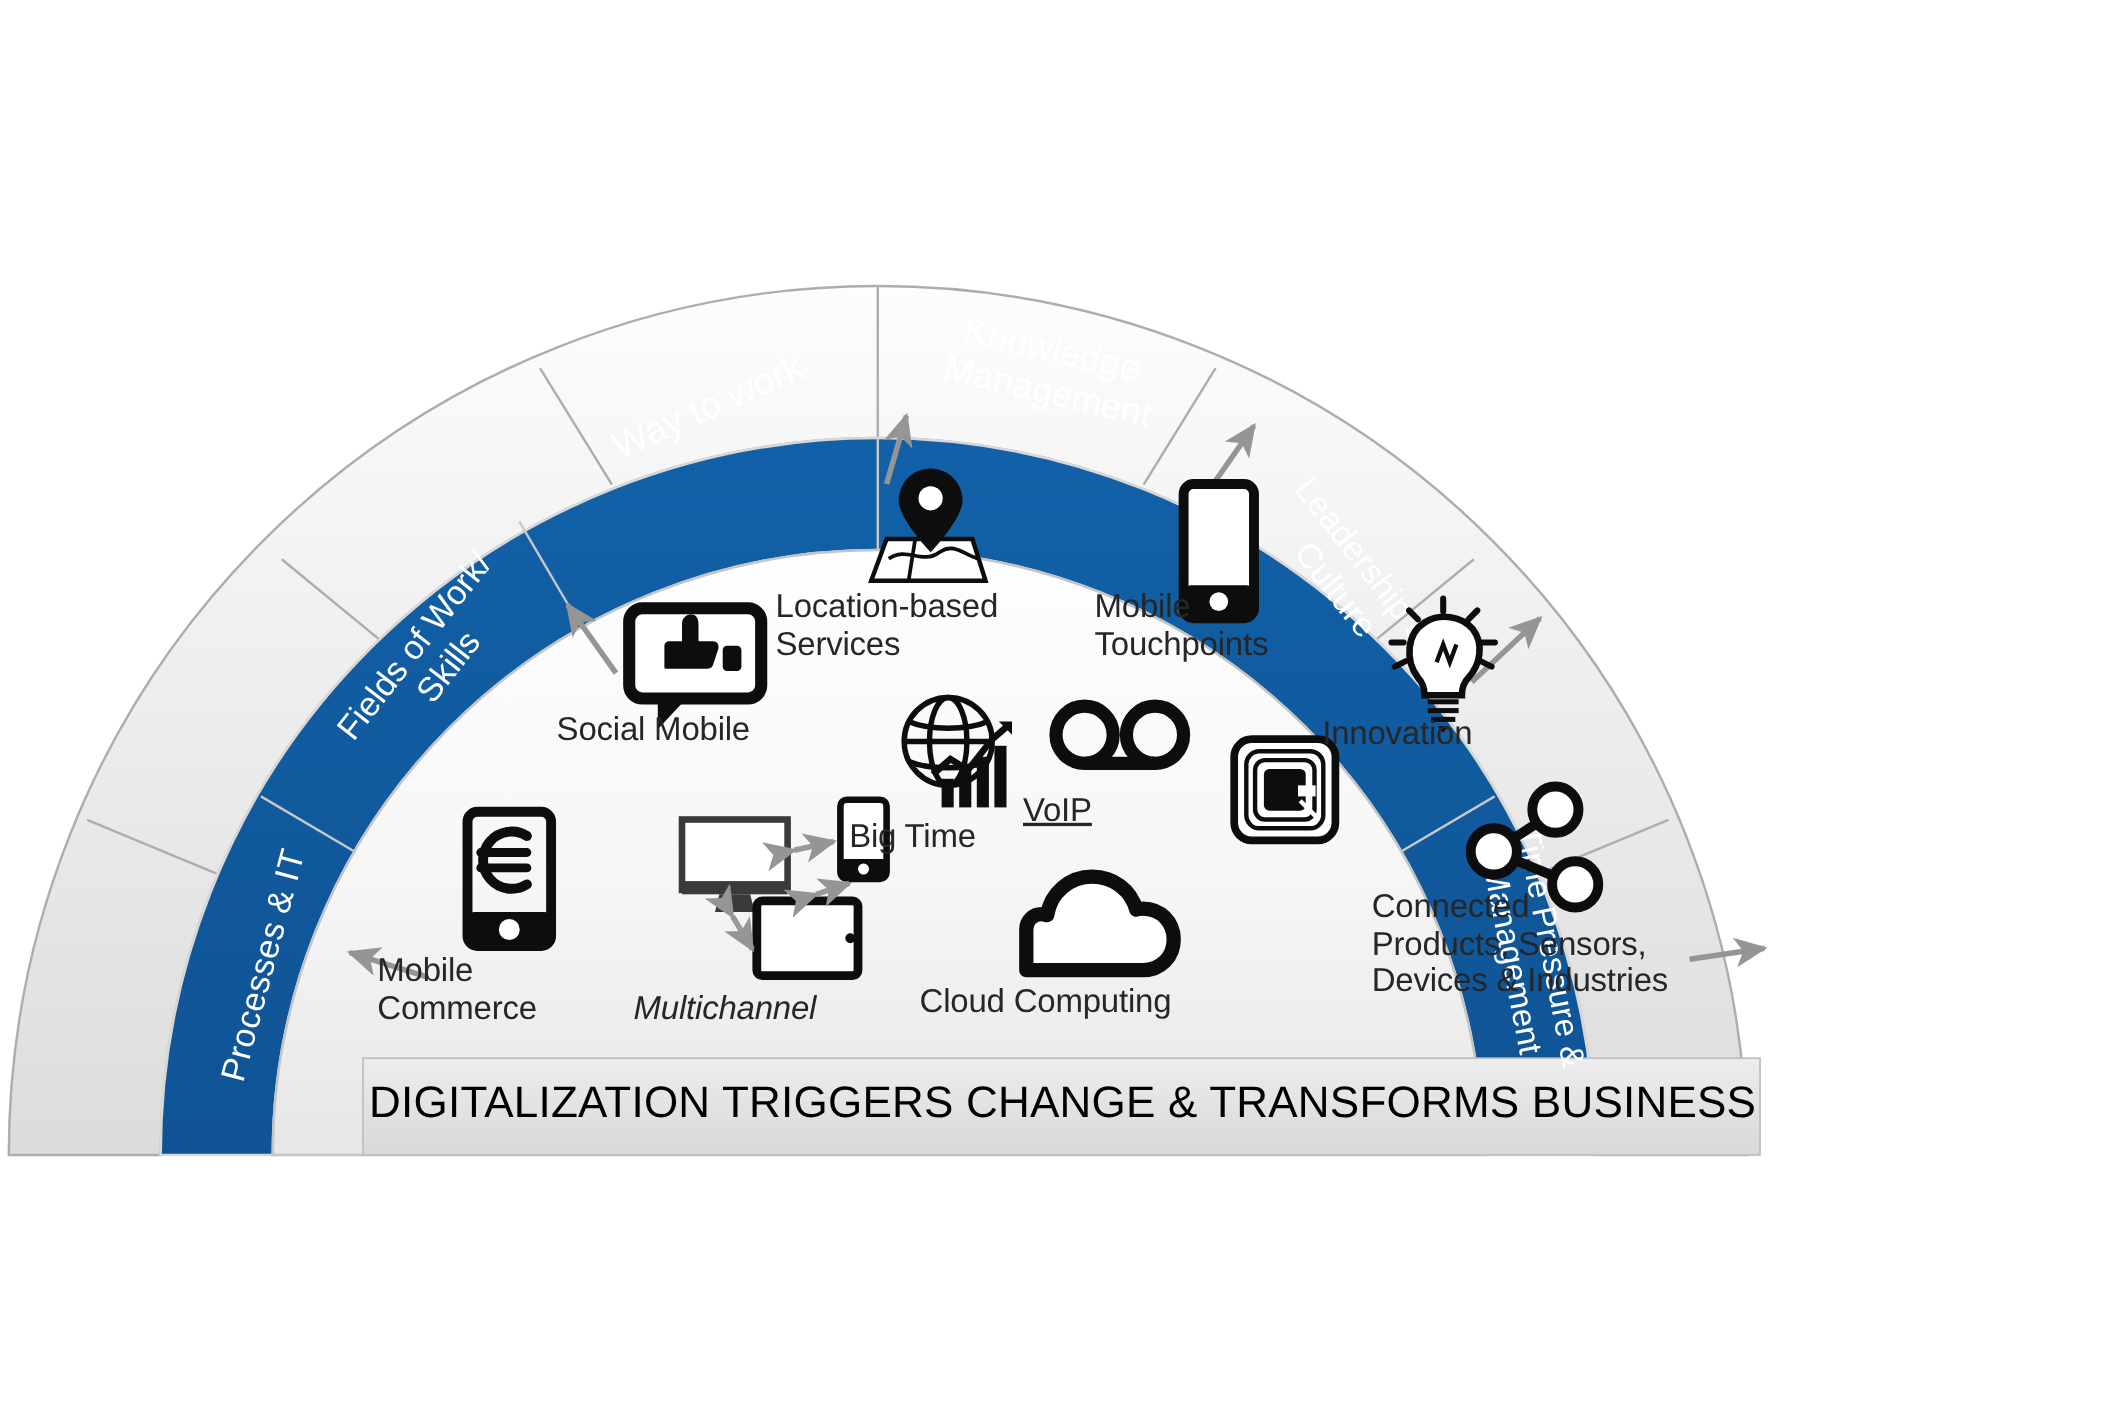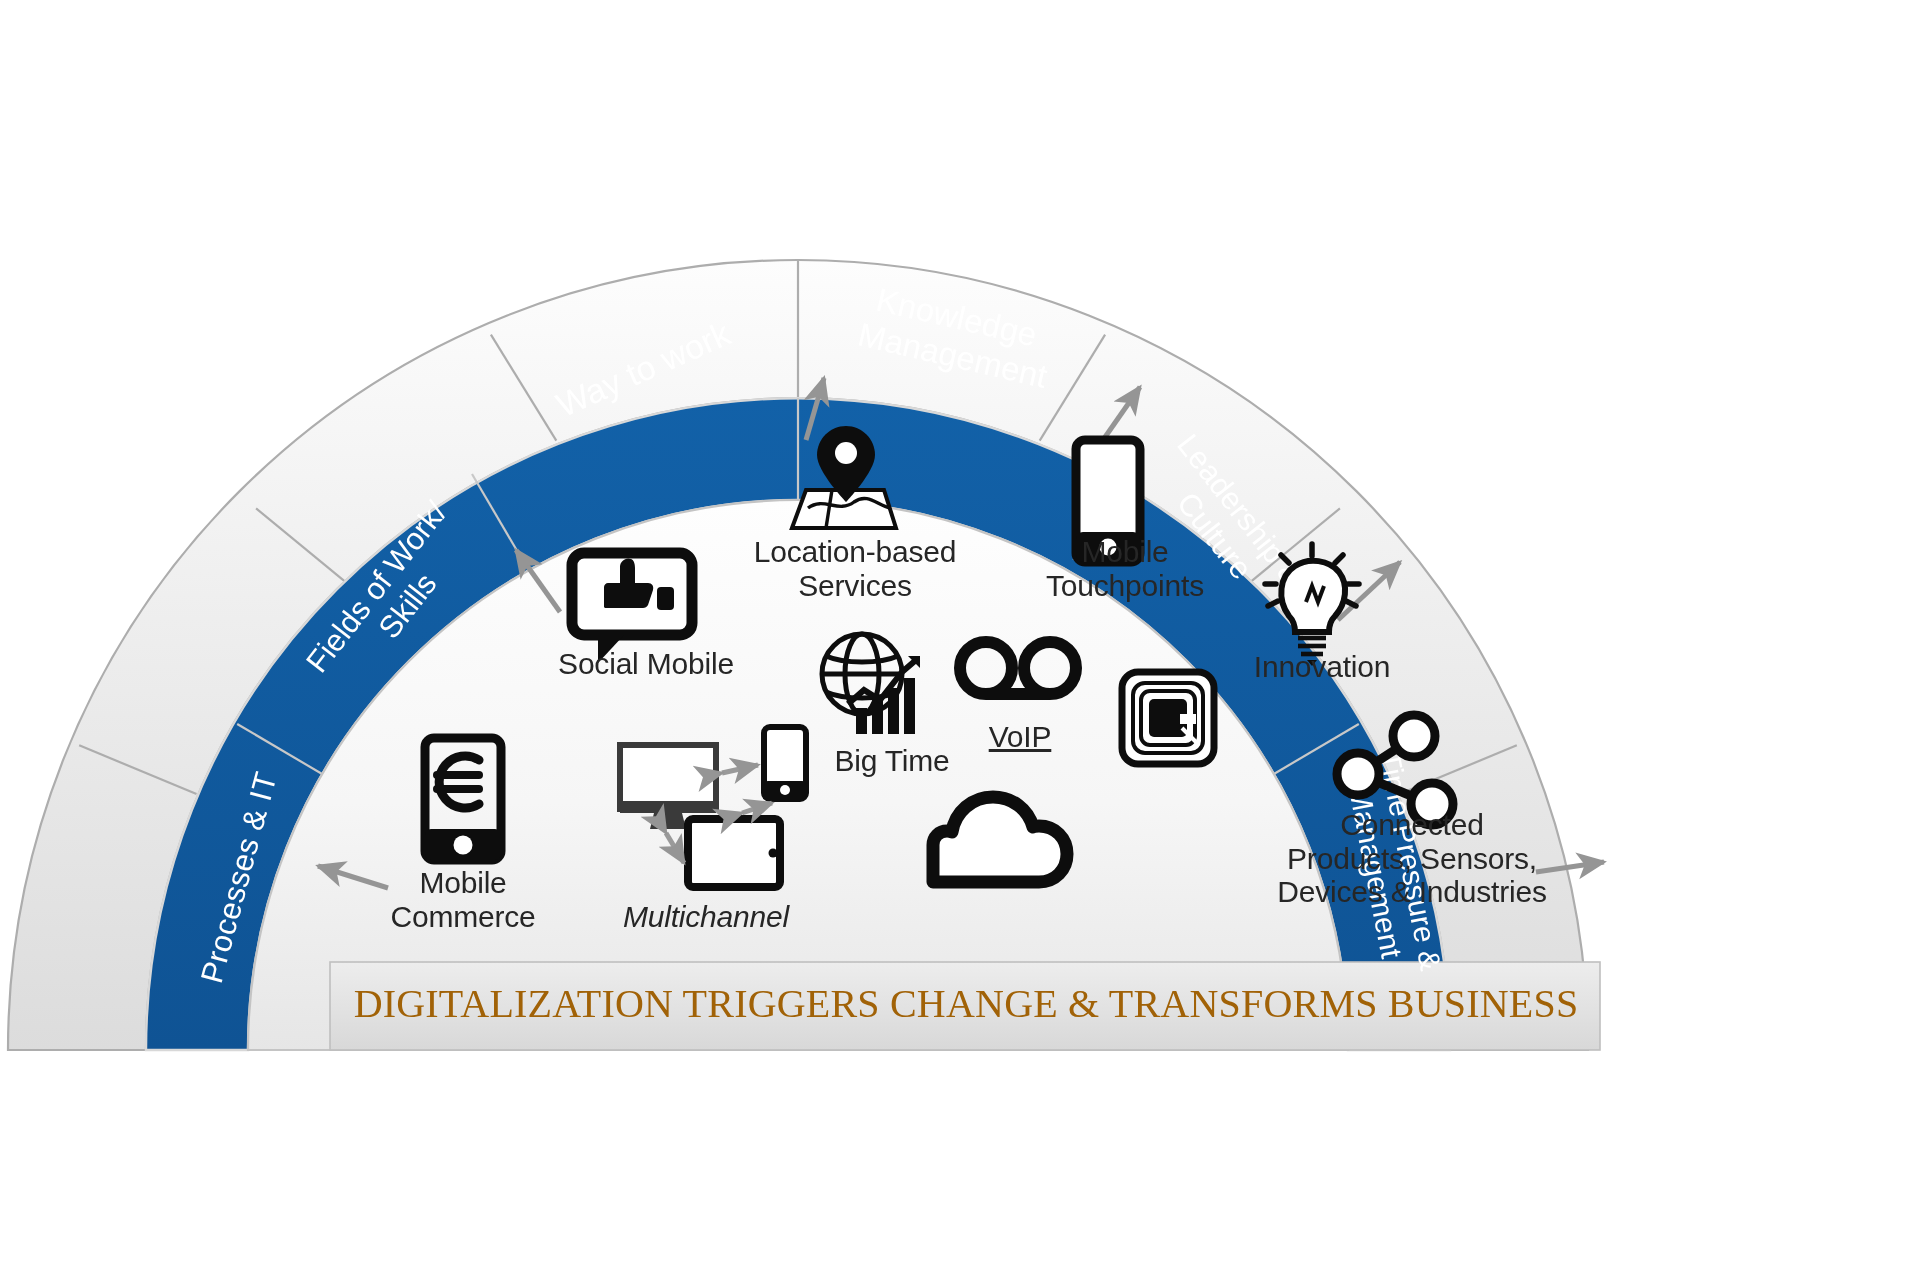--- a/index.html
+++ b/index.html
@@ -21,35 +21,35 @@
   }
   #diagram {
     position: absolute;
     left: 0;
     top: 0;
     width: 1920px;
     height: 1280px;
   }
   .icon-label {
     position: absolute;
-    text-align: center;
+    text-align: left;
     color: #262626;
     font-family: "Liberation Sans", sans-serif;
     font-size: 30px;
     line-height: 1.12;
     white-space: pre-line;
     transform: translateX(-50%);
     letter-spacing: -0.2px;
   }
   .banner-text {
     position: absolute;
     left: 50%;
     transform: translateX(-50%);
-    color: #a16207;
-    font-family: Liberation Serif, serif;
+    color: #000000;
+    font-family: Liberation Sans, sans-serif;
     font-size: 40px;
     letter-spacing: 0.2px;
     white-space: nowrap;
     font-stretch: condensed;
   }
 </style>
 </head>
 <body>
 
 <div id="stage">
@@ -291,20 +291,21 @@
 
   <div class="icon-label" style="left:646px; top:647px; width:280px;">Social Mobile</div>
 
   <div class="icon-label" style="left:855px; top:535px; width:300px;">Location-based
 Services</div>
 
   <div class="icon-label" style="left:892px; top:744px; width:240px;">Big Time</div>
 
   <div class="icon-label" style="left:1020px; top:720px; width:180px;text-decoration:underline;">VoIP</div>
 
+  <div class="icon-label" style="left:996px; top:894px; width:320px;">Cloud Computing</div>
 
   <div class="icon-label" style="left:1125px; top:535px; width:260px;">Mobile
 Touchpoints</div>
 
 
   <div class="icon-label" style="left:1322px; top:650px; width:240px;">Innovation</div>
 
   <div class="icon-label" style="left:1412px; top:808px; width:330px;">Connected
 Products, Sensors,
 Devices &amp; Industries</div>

